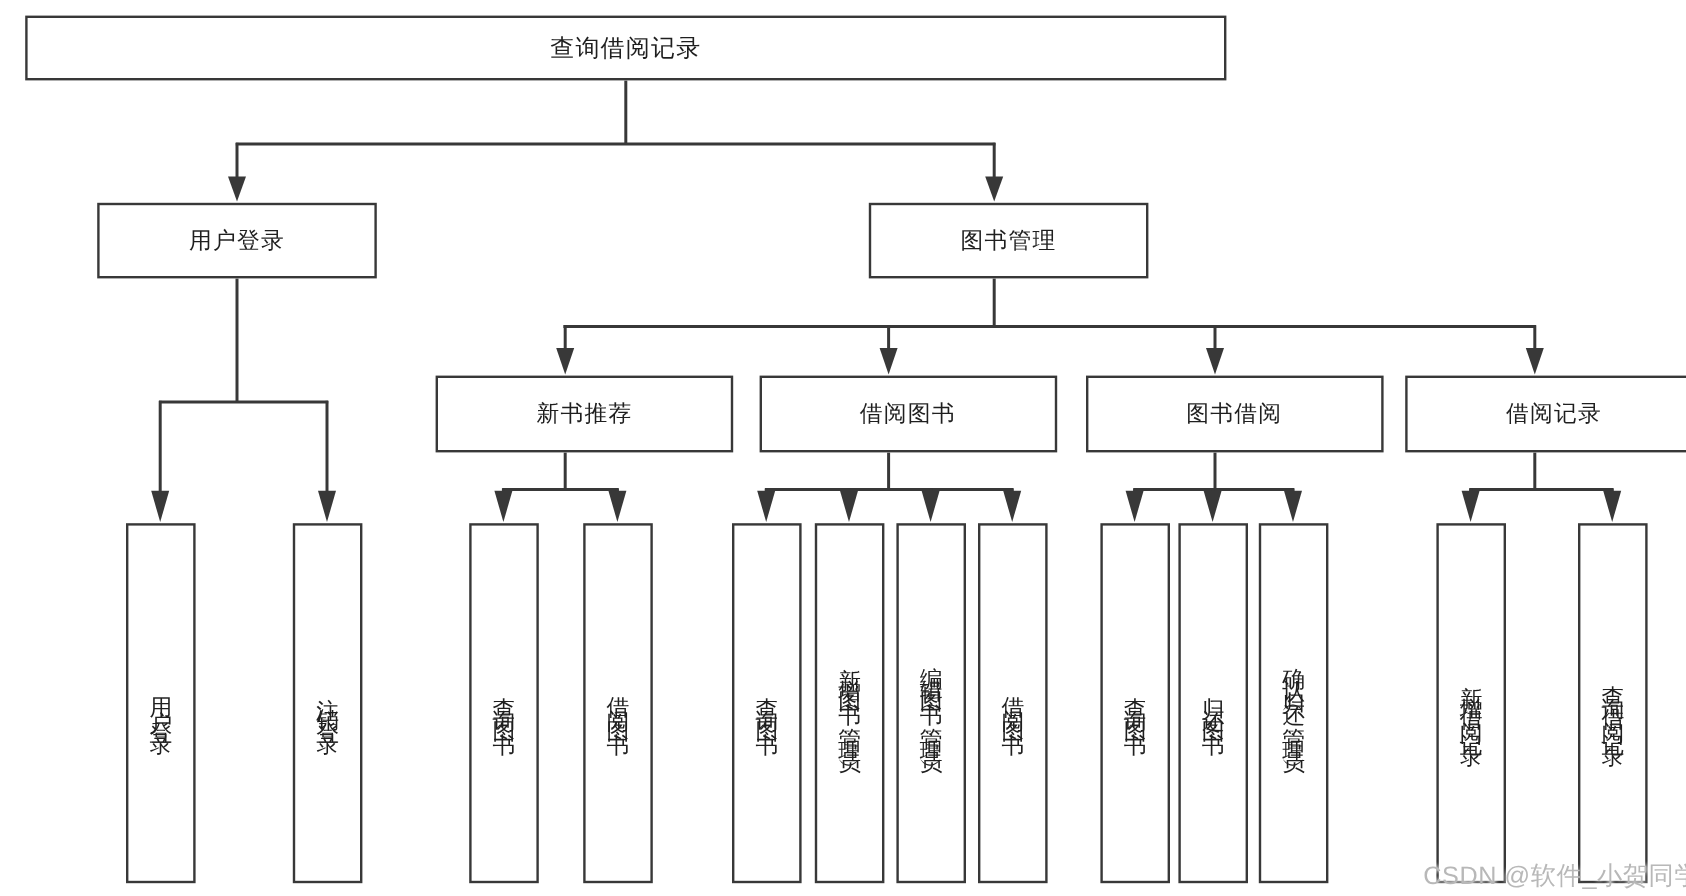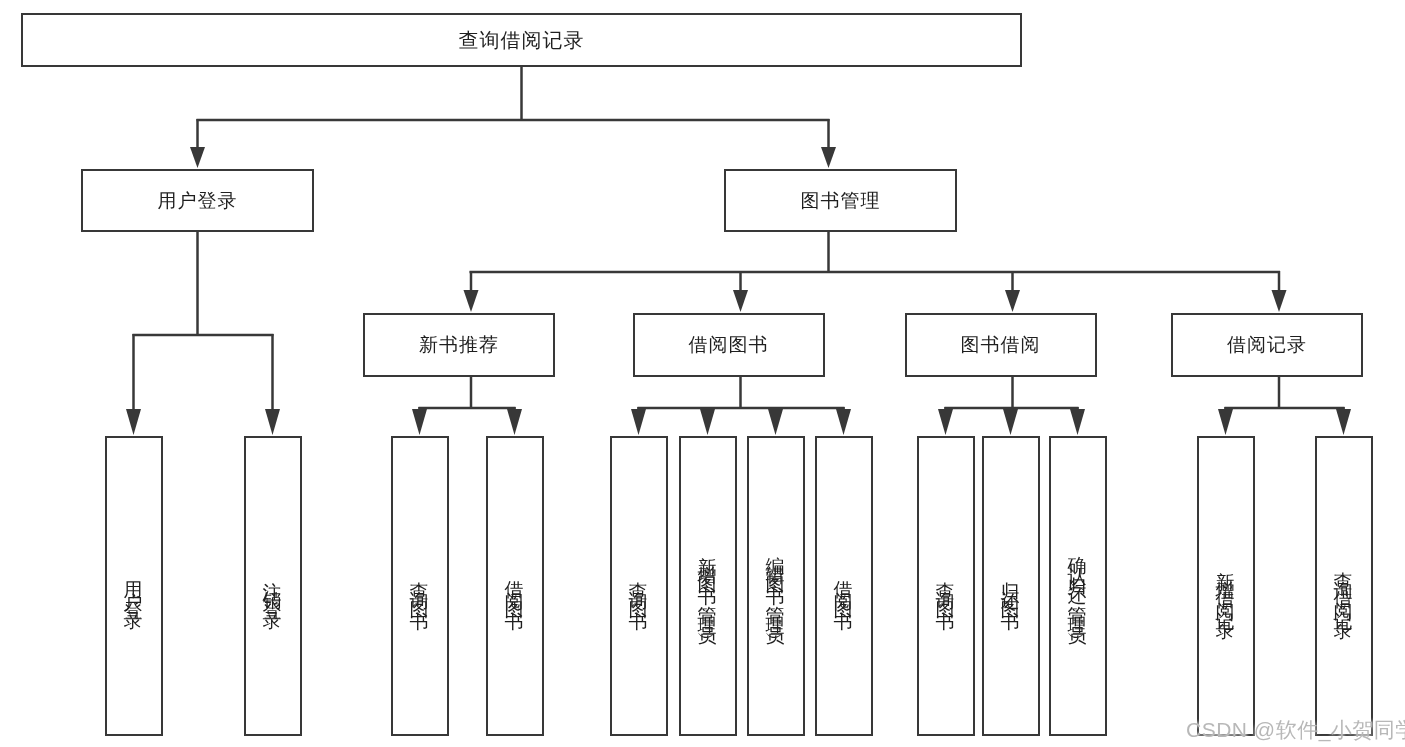--- a/index.html
+++ b/index.html
@@ -10,21 +10,21 @@
   }
   #connector-layer{position:absolute;left:0;top:0;z-index:0;}
   .box{
     position:absolute;box-sizing:border-box;background:#ffffff;
     border:2.5px solid #383838;color:#1f1f1f;
     display:flex;align-items:center;justify-content:center;
     font-size:19px;letter-spacing:1px;z-index:1;
   }
   .root-box{left:21px;top:13px;width:1001px;height:54px;font-size:20px;}
   .lvl2{top:169px;width:233px;height:63px;}
-  .lvl3{top:313px;width:192px;height:64px;}
+  .lvl3{top:313px;width:248px;height:64px;}
   .leaf{top:436px;width:58px;height:300px;}
   .vtext{
     writing-mode:vertical-rl;
     letter-spacing:10px;
     font-size:19px;
     line-height:1;
     white-space:nowrap;
   }
   #watermark{
     position:absolute;left:1186px;top:716px;z-index:2;

